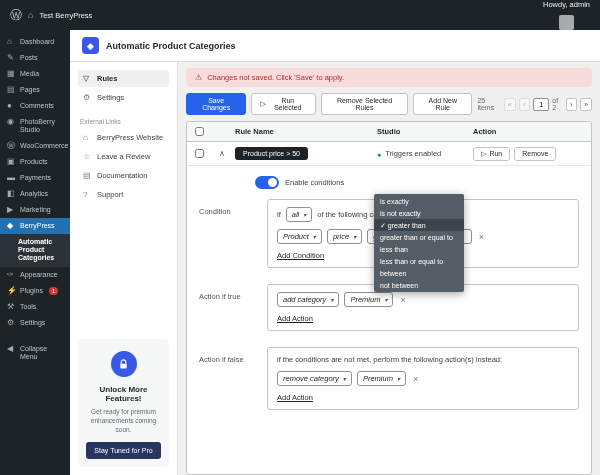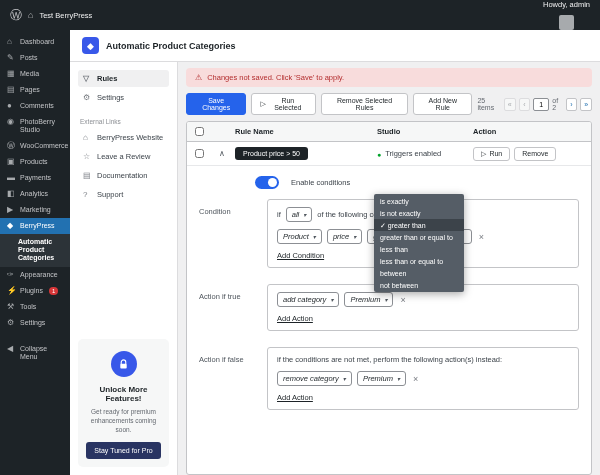--- a/index.html
+++ b/index.html
@@ -62,21 +62,21 @@
   .trow { height:24px; border-bottom:1px solid #e7e8ea; }
   .cb { width:9px; height:9px; }
   .caret { color:#50575e; font-size:8px; cursor:pointer; }
   .pill { background:#1d2327; color:#fff; border:none; border-radius:3px; font-size:7px; padding:3px 8px; cursor:pointer; justify-self:start; font-family:inherit; }
   .status { display:flex; align-items:flex-end; gap:4px; font-size:7.5px; color:#3c434a; }
   .dot { color:#00a32a; font-size:7px; }
   .rowbtns { display:flex; gap:4px; }
   .btn.sm { padding:2px 7px; font-size:7px; }
 
   .detail { padding:10px 12px; color:#3c434a; }
-  .toggle-row { display:flex; align-items:center; gap:12px; margin:0 0 10px 56px; }
+  .toggle-row { display:flex; align-items:center; gap:6px; margin:0 0 10px 56px; }
   .toggle { width:24px; height:13px; border-radius:7px; background:#2563eb; position:relative; cursor:pointer; flex:none; }
   .toggle::after { content:""; position:absolute; right:2px; top:2px; width:9px; height:9px; border-radius:50%; background:#fff; }
   .drow { display:flex; gap:8px; margin-bottom:16px; }
   .dlabel { width:60px; flex:none; padding-top:8px; color:#50575e; }
   .dbox { flex:1; border:1px solid #c3c4c7; border-radius:3px; background:#fff; padding:7px 9px; }
   .introline { display:flex; align-items:center; gap:5px; margin-bottom:7px; }
   .selrow { display:flex; align-items:center; gap:5px; margin-bottom:7px; }
   .select { display:inline-flex; align-items:center; gap:4px; border:1px solid #8c8f94; border-radius:3px; background:#fff; padding:2px 5px; cursor:pointer; color:#1d2327;font-style:italic; }
   .chev { font-size:6px; color:#50575e; }
   .val-input { width:40px; border:1px solid #8c8f94; border-radius:3px; padding:2px 4px; font-size:7.5px; font-family:inherit; }

